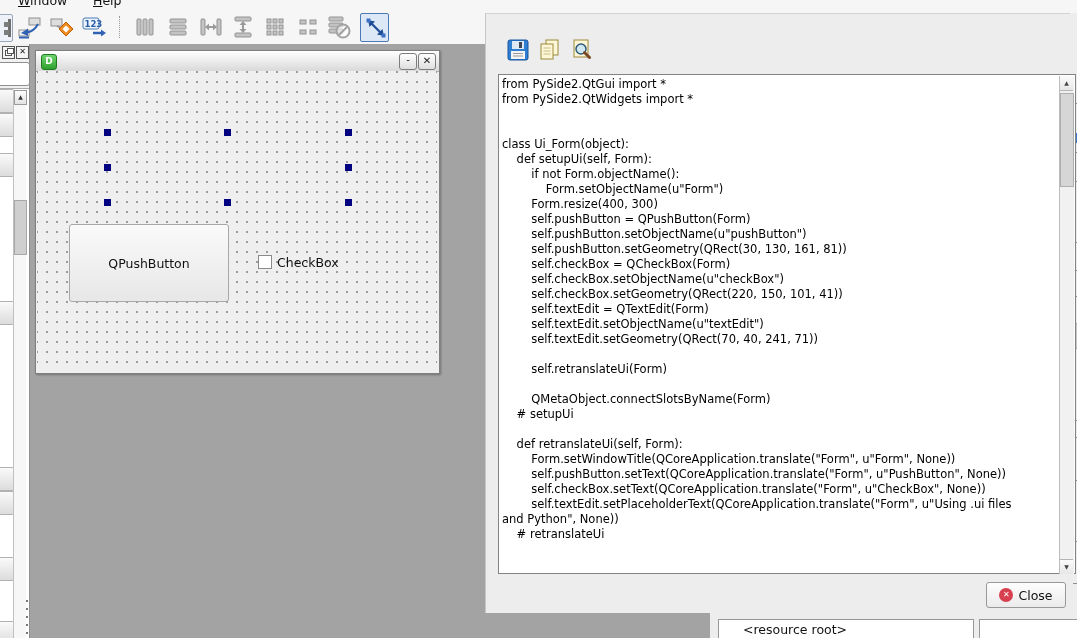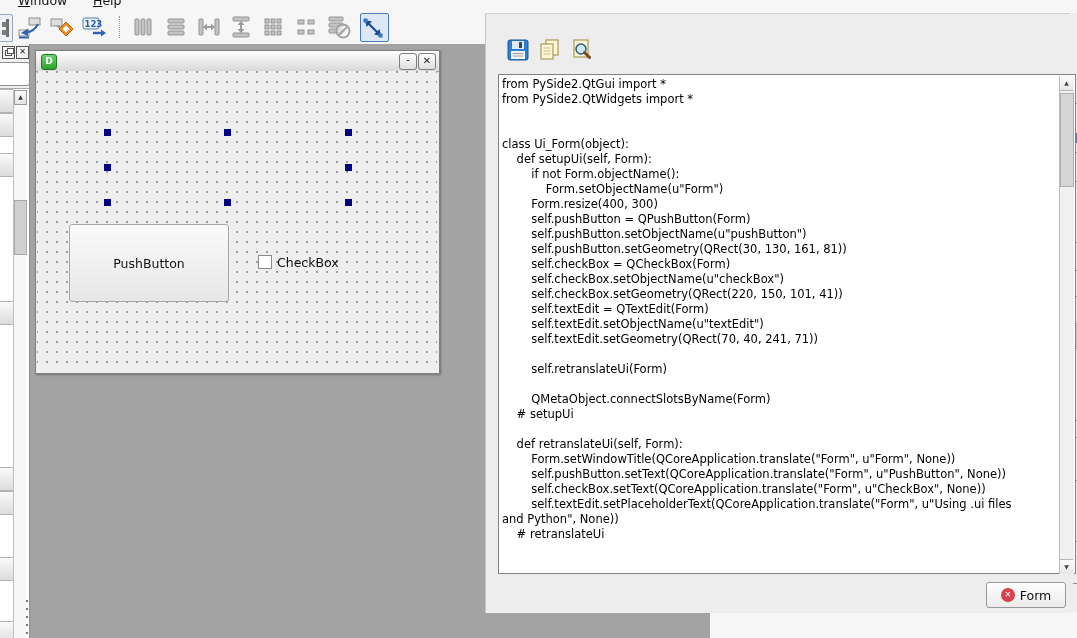--- a/index.html
+++ b/index.html
@@ -5,21 +5,21 @@
   html,body{margin:0;padding:0;}
   body{font-family:"DejaVu Sans","Liberation Sans",sans-serif;}
   #screen{position:relative;width:1077px;height:638px;background:#f6f6f6;overflow:hidden;font-family:"DejaVu Sans","Liberation Sans",sans-serif;}
   .abs{position:absolute;}
   
   #menubar{left:0;top:0;width:1077px;height:8px;overflow:hidden;background:#f6f6f6;z-index:5;padding-left:8px;}
   .menu-item{position:absolute;top:-7px;font-size:12.5px;color:#111;}
   .menu-item::first-letter{text-decoration:underline;}
   
   #toolbar{left:0;top:8px;width:1077px;height:36px;background:#f6f6f6;border-bottom:1px solid #7e7e7e;z-index:1;}
-  .tbtn{position:absolute;top:6px;width:26px;height:26px;display:flex;align-items:center;justify-content:flex-start;}
+  .tbtn{position:absolute;top:6px;width:26px;height:26px;display:flex;align-items:center;justify-content:flex-end;}
   .tbtn svg{display:block;}
   .tsep{position:absolute;top:8px;width:1px;height:22px;border-left:1px dotted #9a9a9a;}
   .tbtn.pressed{border:1px solid #9aa7bb;background:#eef2f8;border-radius:2px;}
   .tbtn.adjust{border:1px solid #4a7ab5;background:#dde8f6;border-radius:2px;top:5px;width:27px;height:27px;}
   
   #mdi{left:30px;top:44px;width:680px;height:594px;background:#a3a3a3;z-index:2;}
   
   #widgetbox{left:0;top:44px;width:29px;height:594px;background:#f1f1f1;border-right:1px solid #8f8f8f;z-index:3;}
   .wb-btn{position:absolute;width:11px;height:11px;border:1px solid #555;background:#f4f4f4;font-size:8px;line-height:10px;text-align:center;color:#222;}
   .wb-float-inner{position:absolute;left:2px;top:3px;width:5px;height:4px;border:1px solid #555;background:#fff;}
@@ -237,21 +237,21 @@
     <div id="canvas">
 
       <div class="handle" style="left:66.5px;top:57.5px"></div>
       <div class="handle" style="left:187px;top:57.5px"></div>
       <div class="handle" style="left:307.5px;top:57.5px"></div>
       <div class="handle" style="left:66.5px;top:92.5px"></div>
       <div class="handle" style="left:307.5px;top:92.5px"></div>
       <div class="handle" style="left:66.5px;top:127.5px"></div>
       <div class="handle" style="left:187px;top:127.5px"></div>
       <div class="handle" style="left:307.5px;top:127.5px"></div>
-      <div id="c-pushbutton">PushButton</div>
+      <div id="c-pushbutton">QPushButton</div>
       <div id="c-checkbox">
         <span id="c-checkbox-box"></span>
         <span id="c-checkbox-label">CheckBox</span>
       </div>
     </div>
   </div>
 
   <div id="dialog" class="abs">
     <div class="dlg-tool" style="left:20px">
       <svg width="24" height="24" viewBox="0 0 24 24">
@@ -312,34 +312,40 @@
 and Python", None))
     # retranslateUi</div>
       <div id="vscroll">
         <div id="vscroll-up" class="scroll-btn">▲</div>
         <div id="vscroll-thumb"></div>
         <div id="vscroll-down" class="scroll-btn">▼</div>
       </div>
     </div>
     <div id="close-btn">
       <span id="close-red">✕</span>
-      <span>Form</span>
+      <span>Close</span>
     </div>
   </div>
 
   <div id="sliver" class="abs">
     <div class="tick" style="top:90px"></div>
     <div class="tick" style="top:139px"></div>
     <div class="tick" style="top:168px"></div>
     <div class="tick" style="top:229px"></div>
     <div class="tick" style="top:257px"></div>
     <div class="tick" style="top:283px"></div>
     <div class="tick" style="top:407px"></div>
     <div class="tick" style="top:424px"></div>
     <div class="tick" style="top:467px"></div>
     <div class="tick" style="top:528px"></div>
     <div class="tick" style="top:570px"></div>
     <div id="sliver-blue"></div>
     <div id="sliver-gray"></div>
   </div>
 
+  <div id="resource" class="abs">
+    <div id="res-box1" class="res-box">
+      <div id="res-root">&lt;resource root&gt;</div>
+    </div>
+    <div id="res-box2" class="res-box"></div>
+  </div>
 
 </div>
 
 </body></html>

